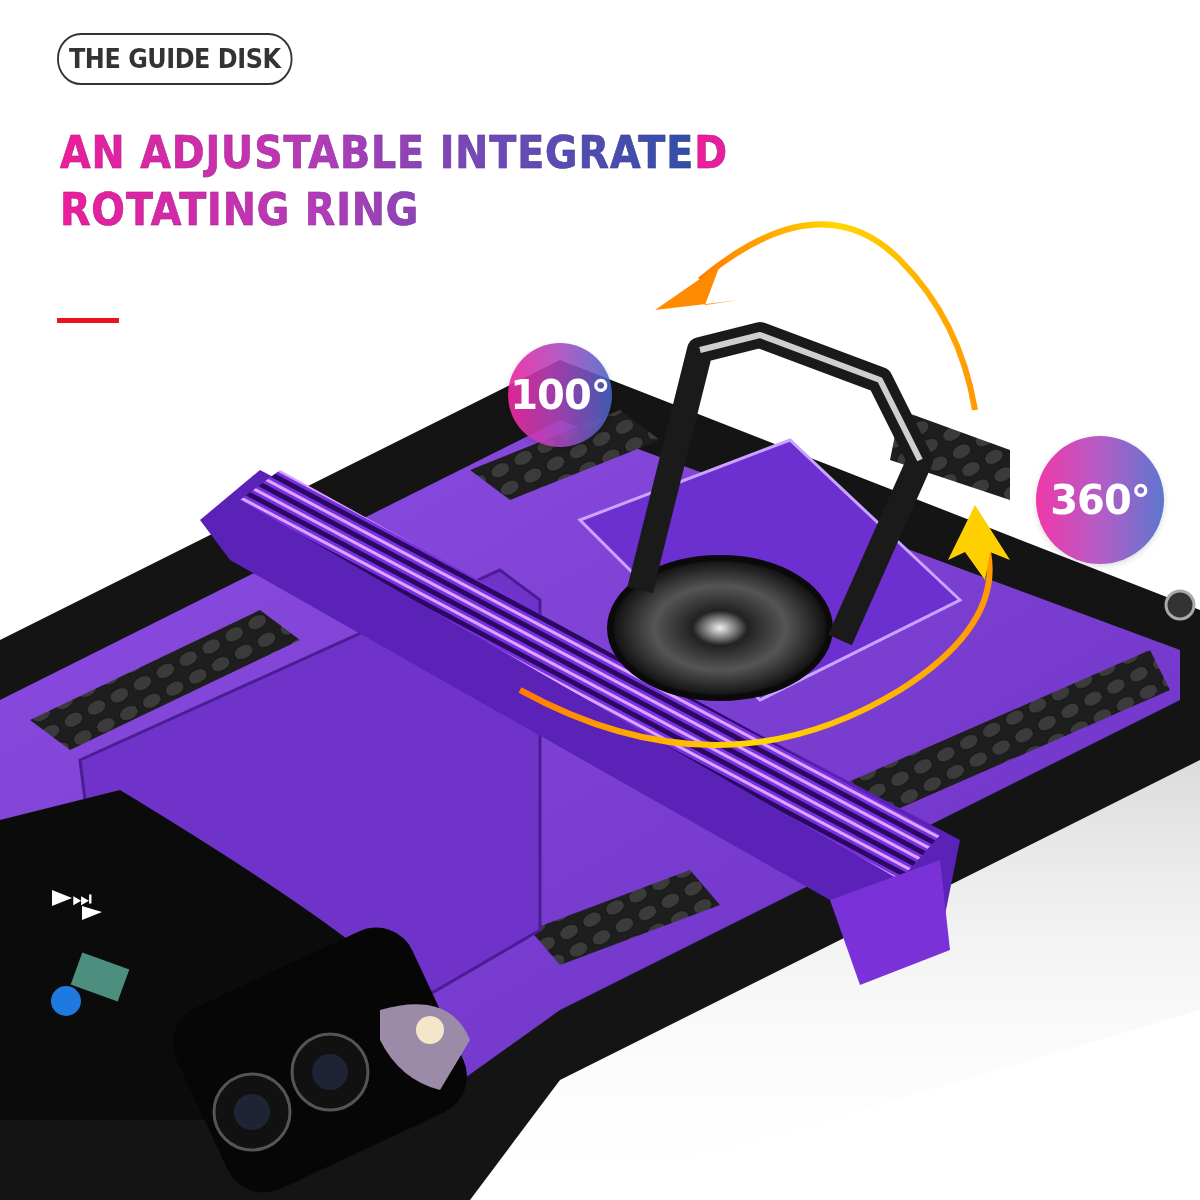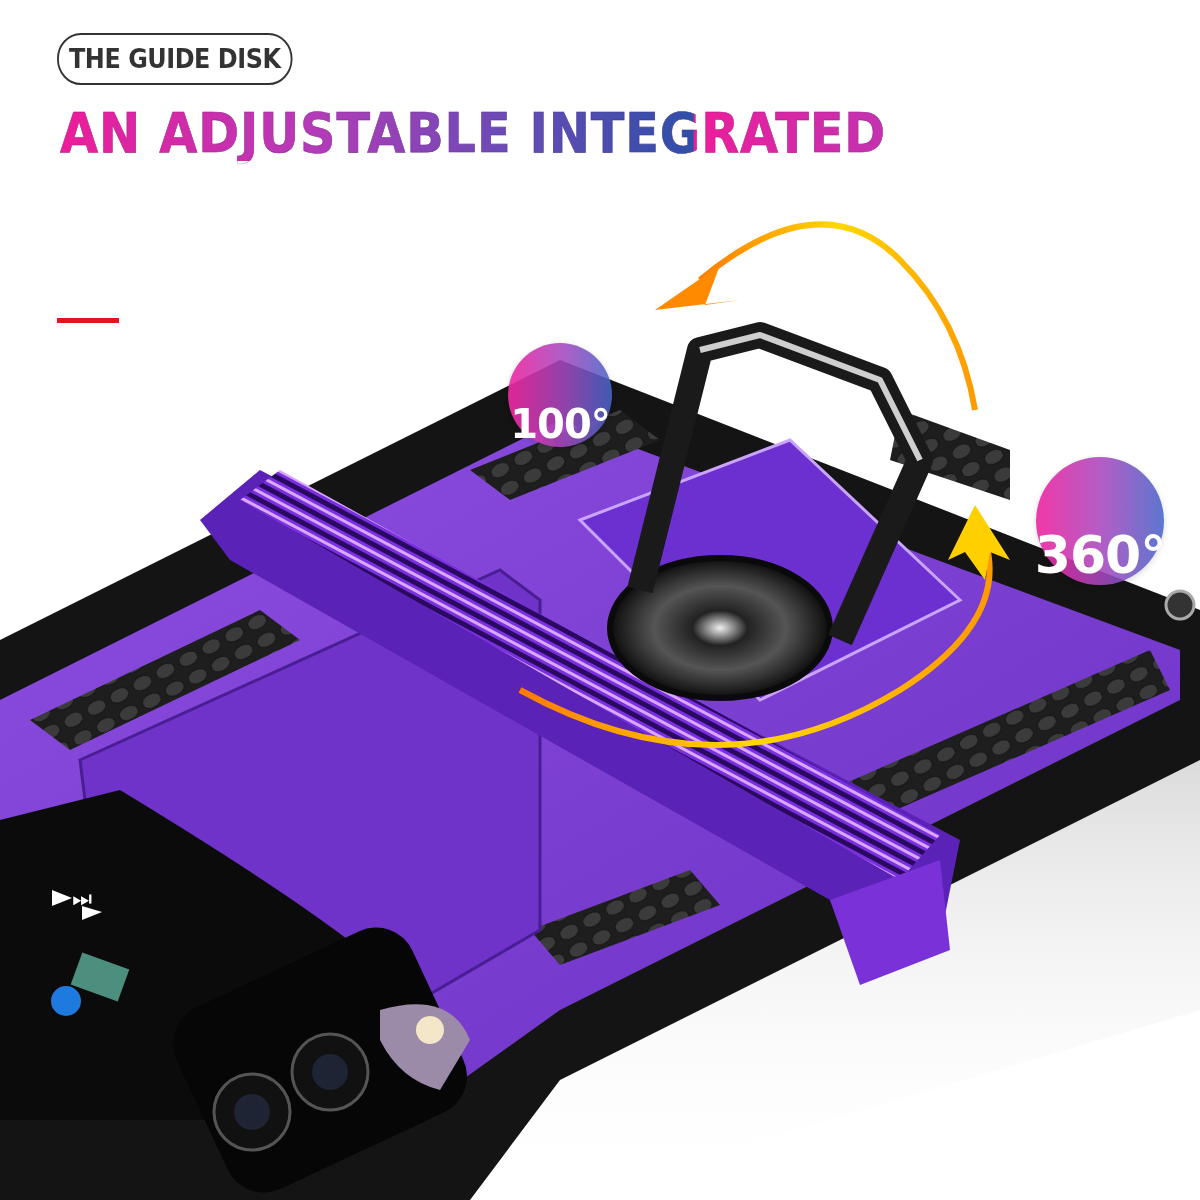--- a/index.html
+++ b/index.html
@@ -11,46 +11,46 @@
     .guide-badge {
       position: absolute; left: 57px; top: 33px; width: 256px; height: 52px;
       border: 2px solid #333; border-radius: 26px;
       display: flex; align-items: center; justify-content: center;
       font-family: "DejaVu Sans", sans-serif; font-weight: bold;
       font-size: 26px; letter-spacing: -0.5px; color: #333; background: #fff;
       transform: scaleX(0.92); transform-origin: left center;
     }
 
     .headline {
-      position: absolute; left: 60px; top: 104px; width: 760px;
+      position: absolute; left: 60px; top: 124px; width: 760px;
       font-family: "DejaVu Sans", sans-serif; font-weight: bold;
-      font-size: 56px; line-height: 57px; letter-spacing: 1px;
+      font-size: 45px; line-height: 57px; letter-spacing: 1px;
       text-transform: uppercase;
     }
     .headline .line {
       display: inline-block; white-space: nowrap;
       background: linear-gradient(90deg, #ee1c9a 0%, #b43bb8 40%, #6a4bb6 70%, #2f4fa8 100%);
       background-size: 720px 100%;
       -webkit-background-clip: text; background-clip: text; color: transparent;
       -webkit-text-stroke: 0.6px rgba(60,20,90,0.35);
       transform: scaleX(0.88); transform-origin: left center;
     }
 
     .accent-rule { position: absolute; left: 57px; top: 318px; width: 62px; height: 5px; background: #e8141c; }
 
     .degree-bubble {
       position: absolute; border-radius: 50%;
-      display: flex; align-items: flex-end; justify-content: center;
+      display: flex; align-items: center; justify-content: center;
       color: #fff; font-family: "DejaVu Sans", sans-serif; font-weight: bold;
       background: linear-gradient(90deg, rgba(238,40,160,0.92) 0%, rgba(170,70,190,0.88) 50%, rgba(70,100,200,0.88) 100%);
       box-shadow: 0 2px 6px rgba(0,0,0,0.15);
       letter-spacing: -1px;
     }
     .bubble-100 { left: 508px; top: 343px; width: 104px; height: 104px; font-size: 40px; }
-    .bubble-360 { left: 1036px; top: 457px; width: 128px; height: 128px; font-size: 52px; }
+    .bubble-360 { left: 1036px; top: 436px; width: 128px; height: 128px; font-size: 40px; }
   </style>
 </head>
 <body>
 
 <div class="scene">
   <svg width="1200" height="1200" viewBox="0 0 1200 1200">
     <defs>
       <linearGradient id="purpleTop" x1="0" y1="0" x2="1" y2="1">
         <stop offset="0" stop-color="#8d4fe0"></stop>
         <stop offset="1" stop-color="#6a2fc4"></stop>
@@ -135,20 +135,21 @@
     <circle cx="1180" cy="605" r="14" fill="#333" stroke="#aaa" stroke-width="3"></circle>
   </svg>
 </div>
 
 <div class="guide-badge">
   <span>THE GUIDE DISK</span>
 </div>
 
 <div class="headline">
   <div><span class="line">AN ADJUSTABLE INTEGRATED</span></div>
+  <div><span class="line">ROTATING RING</span></div>
 </div>
 
 <div class="accent-rule"></div>
 
 <div class="degree-bubble bubble-100">
   <span>100°</span>
 </div>
 <div class="degree-bubble bubble-360">
   <span>360°</span>
 </div>

